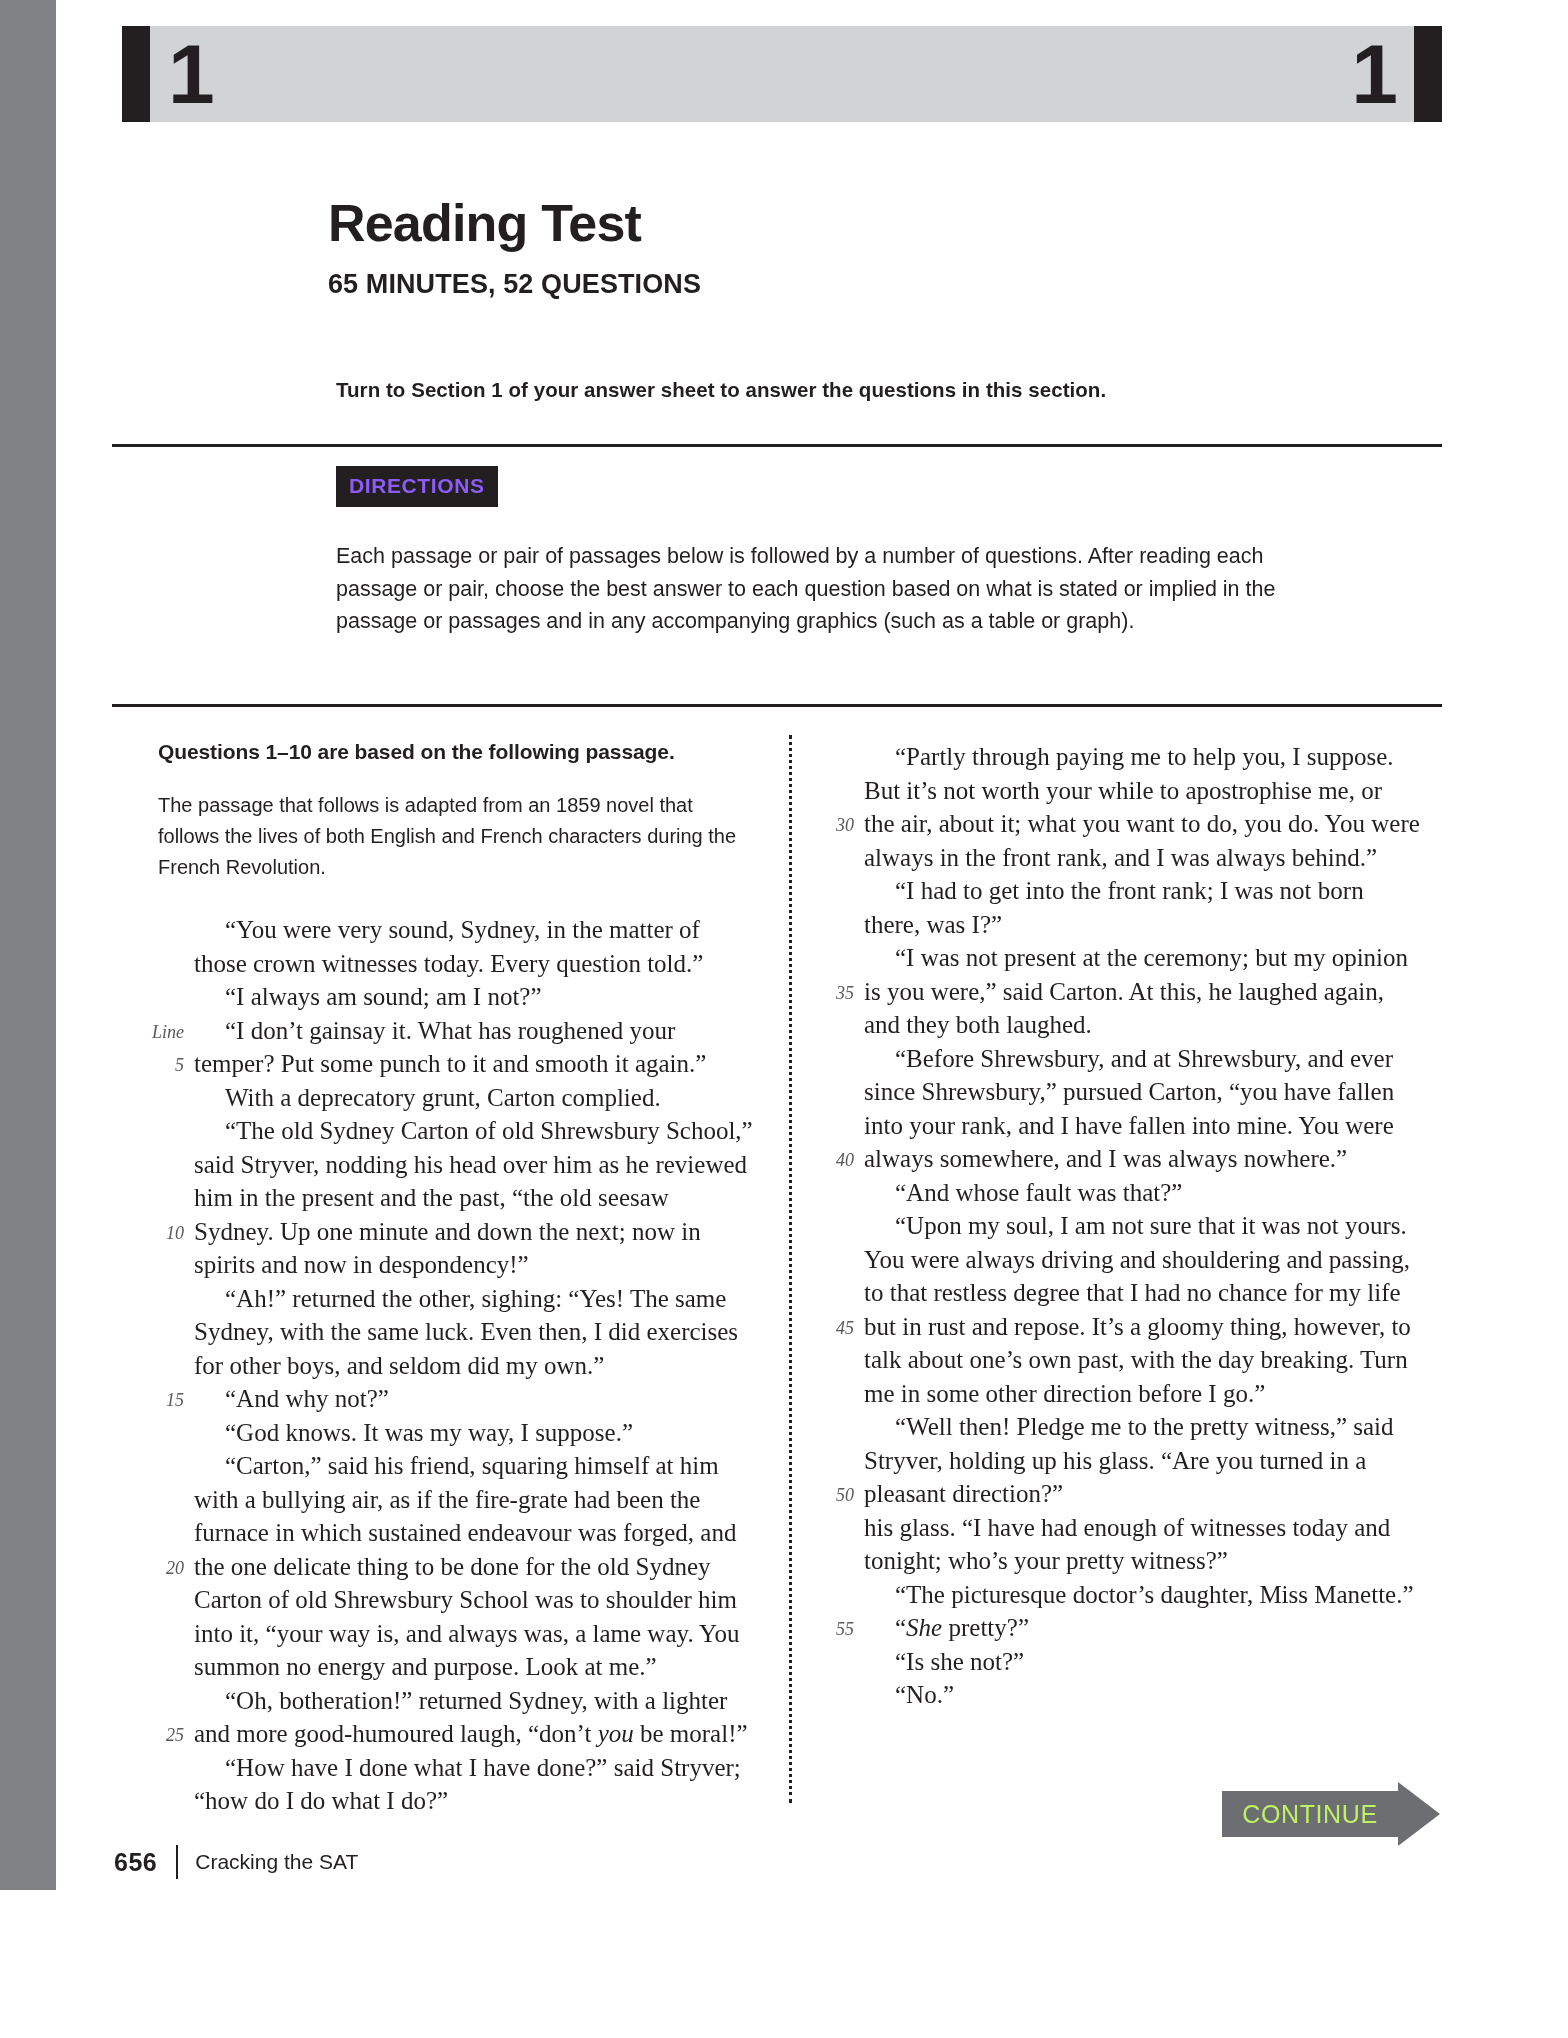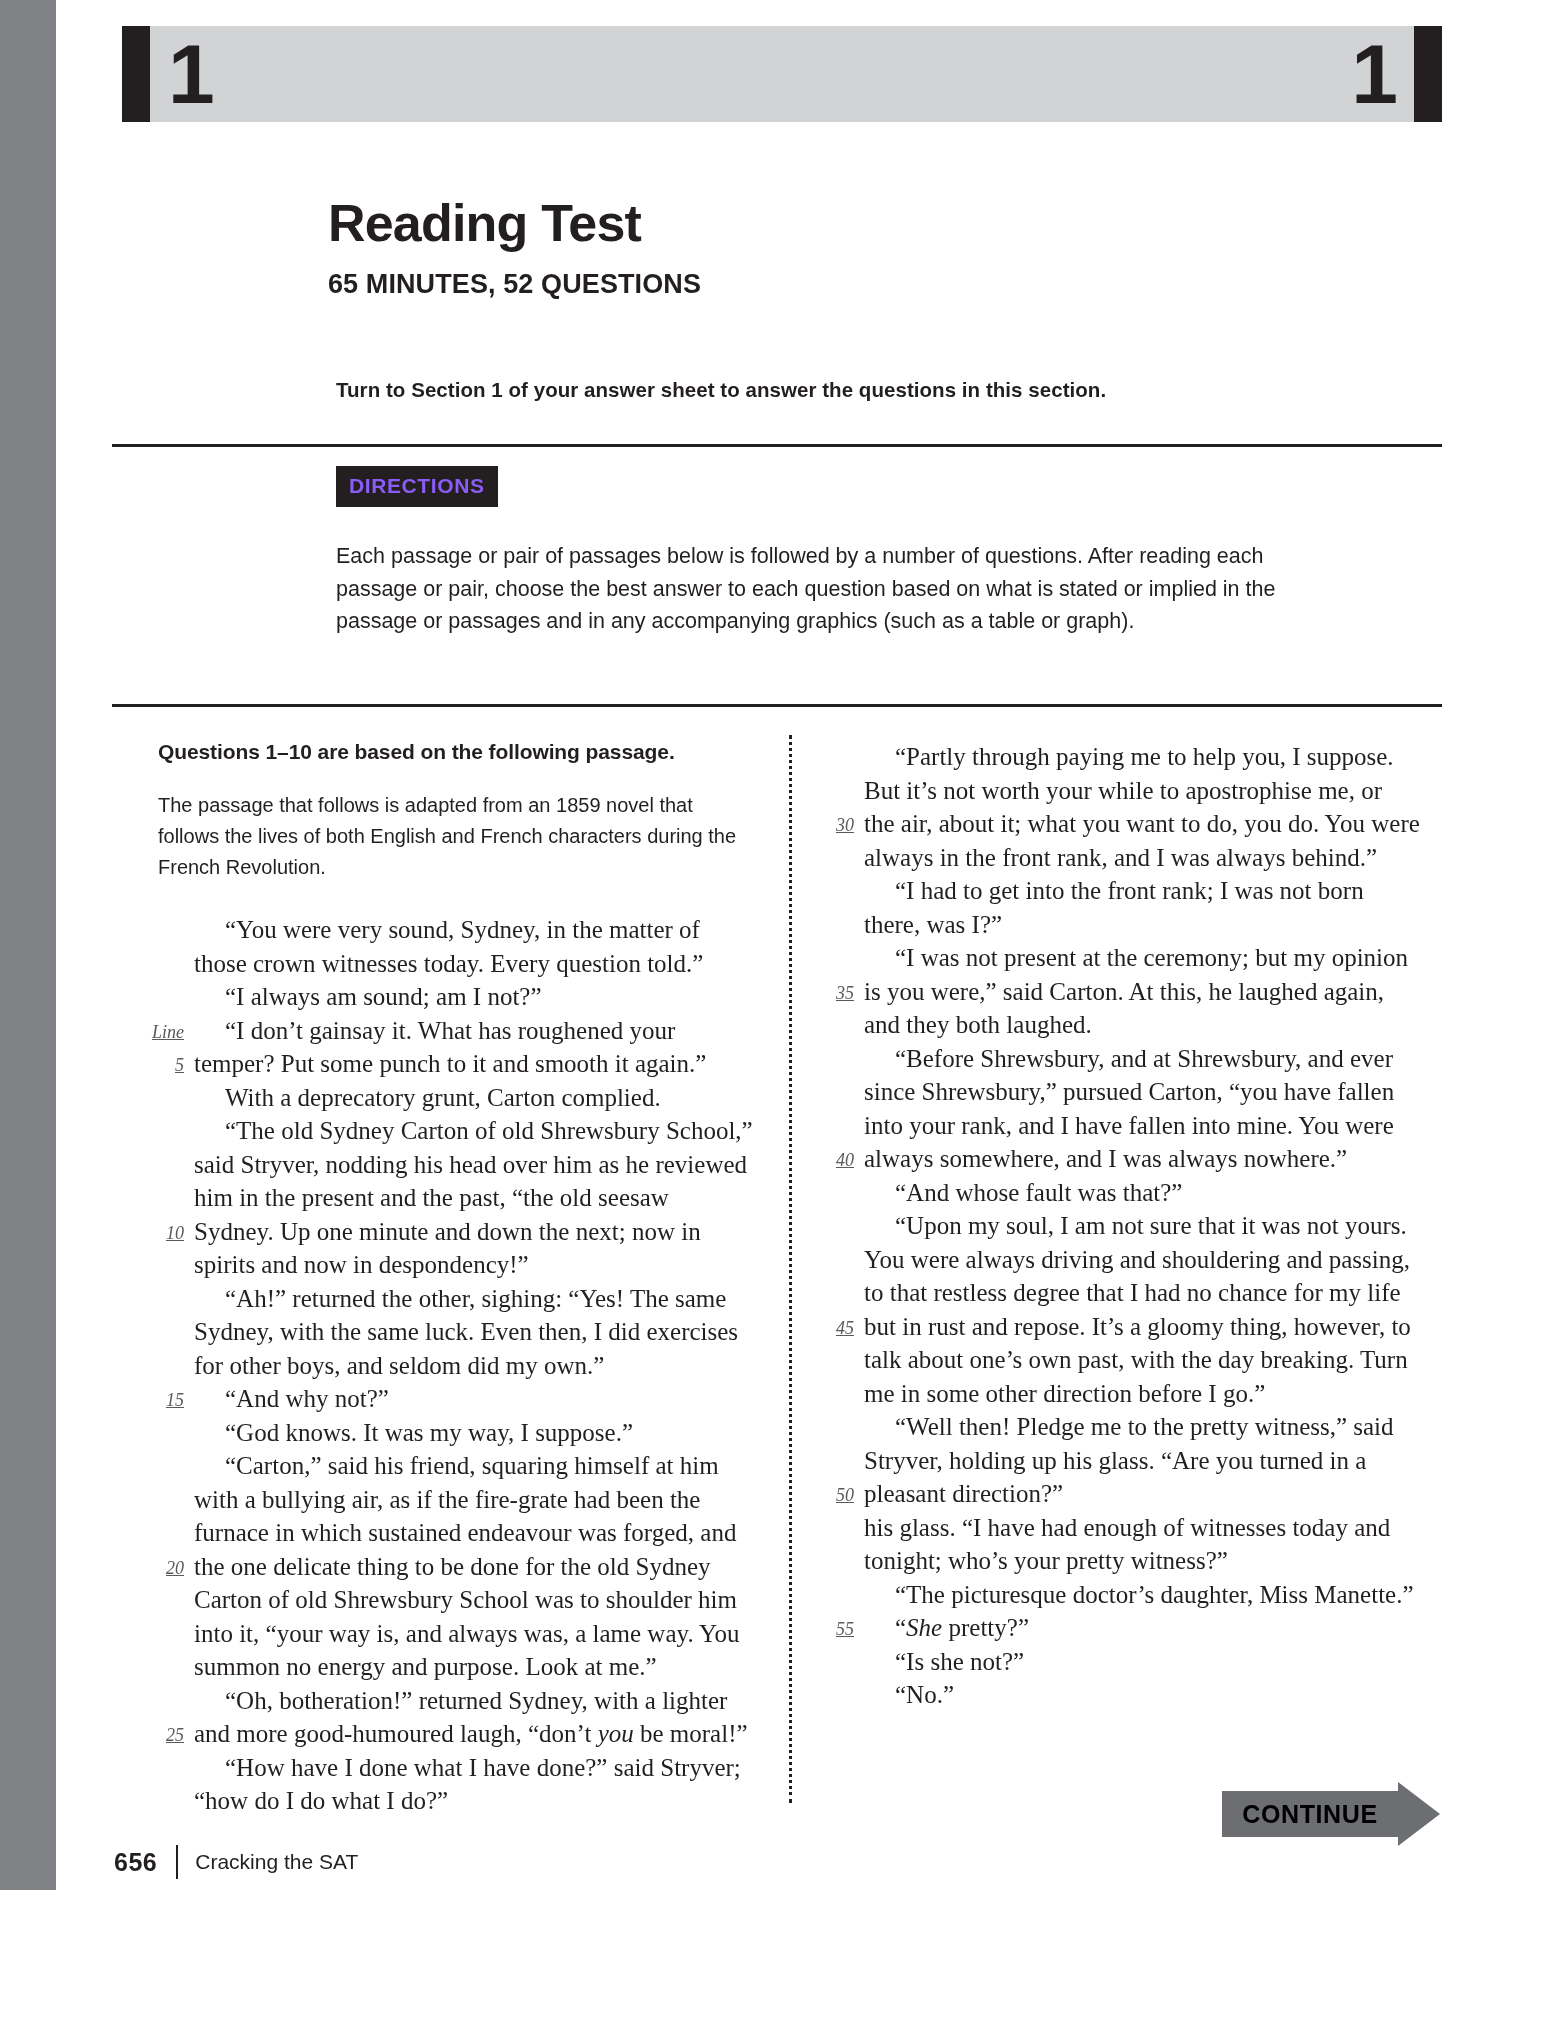--- a/index.html
+++ b/index.html
@@ -172,21 +172,20 @@
   .pline .gutter {
     position: absolute;
     left: -36px;
     top: 2px;
     width: 62px;
     text-align: right;
     font-family: "Liberation Serif", serif;
     font-style: italic;
     font-size: 18px;
     color: #58595b;
-    text-decoration: underline;
   }
   .pline.indent .ptext { padding-left: 31px; }
   .pline .ptext { display: inline; }
   .pline em { font-style: italic; }
 
   
   .footer {
     position: absolute;
     left: 114px;
     top: 1845px;
@@ -219,23 +218,23 @@
     position: absolute;
     left: 0; top: 0;
     width: 176px;
     height: 46px;
     background: #6d6e71;
     display: flex;
     align-items: center;
     justify-content: center;
   }
   .continue-label {
-    color: #000000;
+    color: #bef264;
     font-size: 25px;
-    font-weight: bold;
+    font-weight: normal;
     letter-spacing: 0.6px;
   }
   .continue-tip {
     position: absolute;
     left: 176px;
     top: -9px;
     width: 0; height: 0;
     border-top: 32px solid transparent;
     border-bottom: 32px solid transparent;
     border-left: 42px solid #6d6e71;

